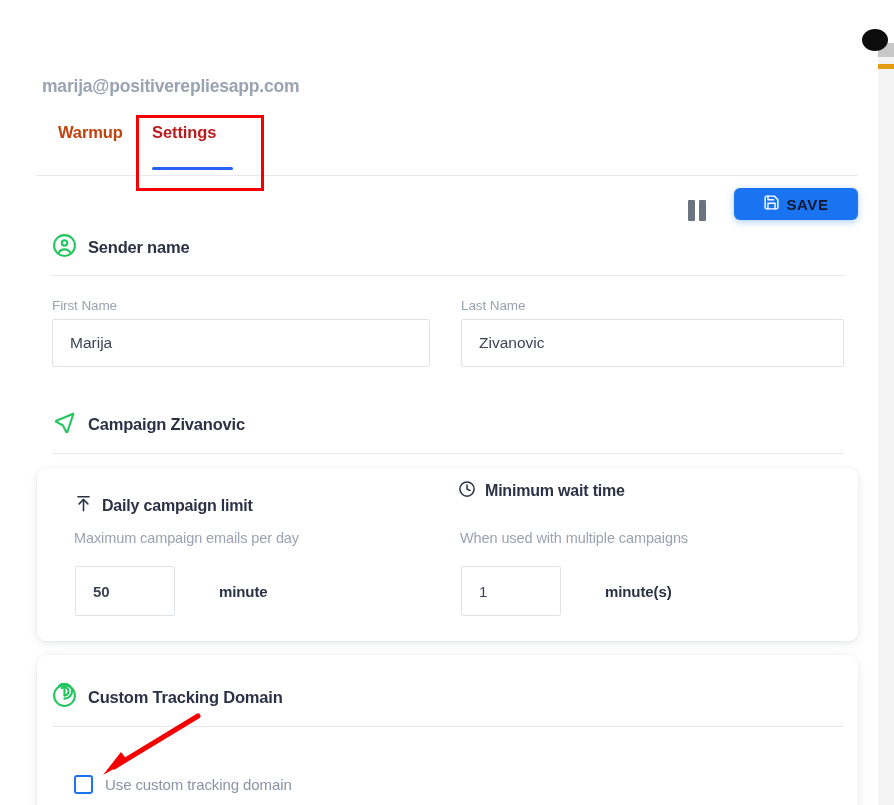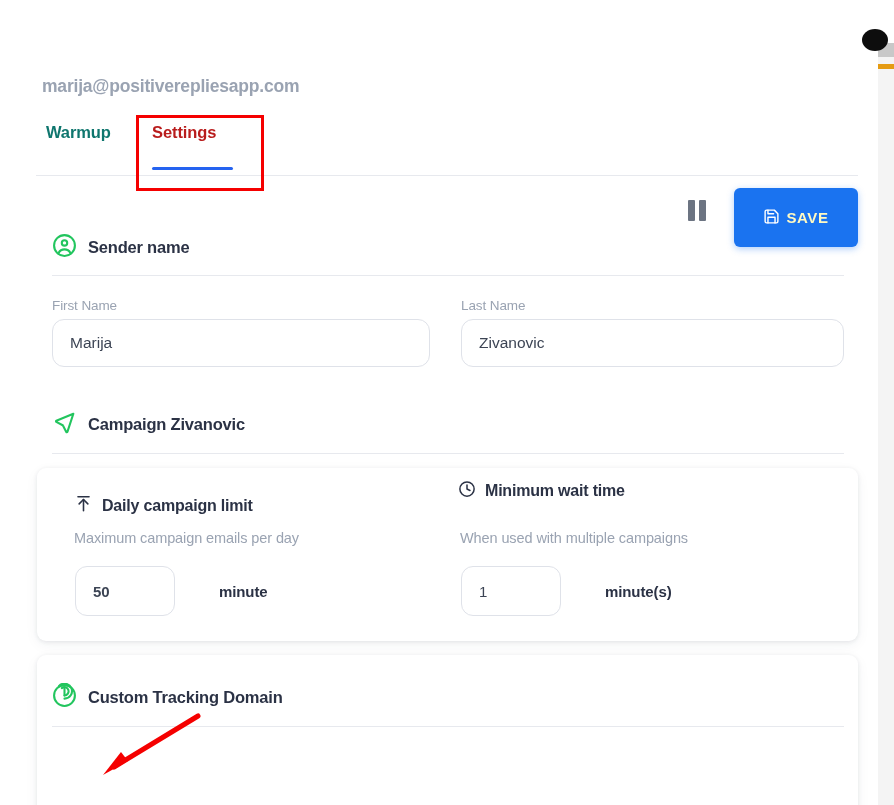--- a/index.html
+++ b/index.html
@@ -39,21 +39,21 @@
   }
   .tab {
     position: absolute;
     top: 0;
     font-size: 16.5px;
     font-weight: bold;
     letter-spacing: -0.1px;
     padding-bottom: 14px;
     cursor: pointer;
   }
-  .tab-warmup { left: 4px; color: #0f766e; }
+  .tab-warmup { left: 16px; color: #c2410c; }
   .tab-settings { left: 110px; color: #b91c1c; }
   .tab-underline {
     position: absolute;
     left: 110px;
     top: 44px;
     width: 81px;
     height: 3px;
     background: #2563f0;
     border-radius: 2px;
   }
@@ -82,25 +82,25 @@
     width: 7px;
     height: 21px;
     background: #6c7482;
     border-radius: 1px;
   }
   .save-btn {
     position: absolute;
     left: 734px;
     top: 145px;
     width: 124px;
-    height: 59px;
+    height: 32px;
     background: #1a73f0;
     border: none;
     border-radius: 6px;
-    color: #fef9c3;
+    color: #0f172a;
     font-family: "Liberation Sans", sans-serif;
     font-size: 15px;
     font-weight: bold;
     letter-spacing: 0.6px;
     display: flex;
     align-items: center;
     justify-content: center;
     gap: 6px;
     cursor: pointer;
     box-shadow: 0 2px 7px rgba(26,115,240,0.35);
@@ -129,21 +129,21 @@
   .field-label {
     position: absolute;
     font-size: 13.5px;
     color: #9aa3b2;
     letter-spacing: -0.1px;
   }
   .text-input {
     position: absolute;
     background: #ffffff;
     border: 1px solid #dfe2e9;
-    border-radius: 12px;
+    border-radius: 2px;
     font-family: "Liberation Sans", sans-serif;
     font-size: 15.5px;
     color: #3c4454;
     padding: 0 17px;
     outline: none;
   }
   .text-input::placeholder { color: #9aa3b2; }
 
   
   .card {
@@ -354,20 +354,24 @@
         <circle cx="12" cy="12" r="10"></circle>
         <path d="M12 12a4 4 0 1 0-2.6-7.1"></path>
         <path d="M12 12a7.2 7.2 0 1 0-5.2-12.2" transform="translate(0 3)"></path>
         <line x1="12" y1="12" x2="12" y2="4.5"></line>
       </svg>
     </span>
     <span class="title">Custom Tracking Domain</span>
   </div>
   <div class="section-rule" style="left:52px; top:683px; width:792px;"></div>
 
+  <div class="checkbox-row">
+    <span class="checkbox-box"></span>
+    <span class="checkbox-label">Use custom tracking domain</span>
+  </div>
 
   <div class="annot-box"></div>
   <svg class="annot-arrow" viewBox="0 0 125 80">
     <line x1="108" y1="11" x2="24" y2="62" stroke="#f50000" stroke-width="5" stroke-linecap="round"></line>
     <polygon points="13,70 38,56 31,47" fill="#f50000"></polygon>
   </svg>
 
   <div class="scroll-area"></div>
   <div class="scroll-thumb"></div>
   <div class="scroll-marker"></div>

